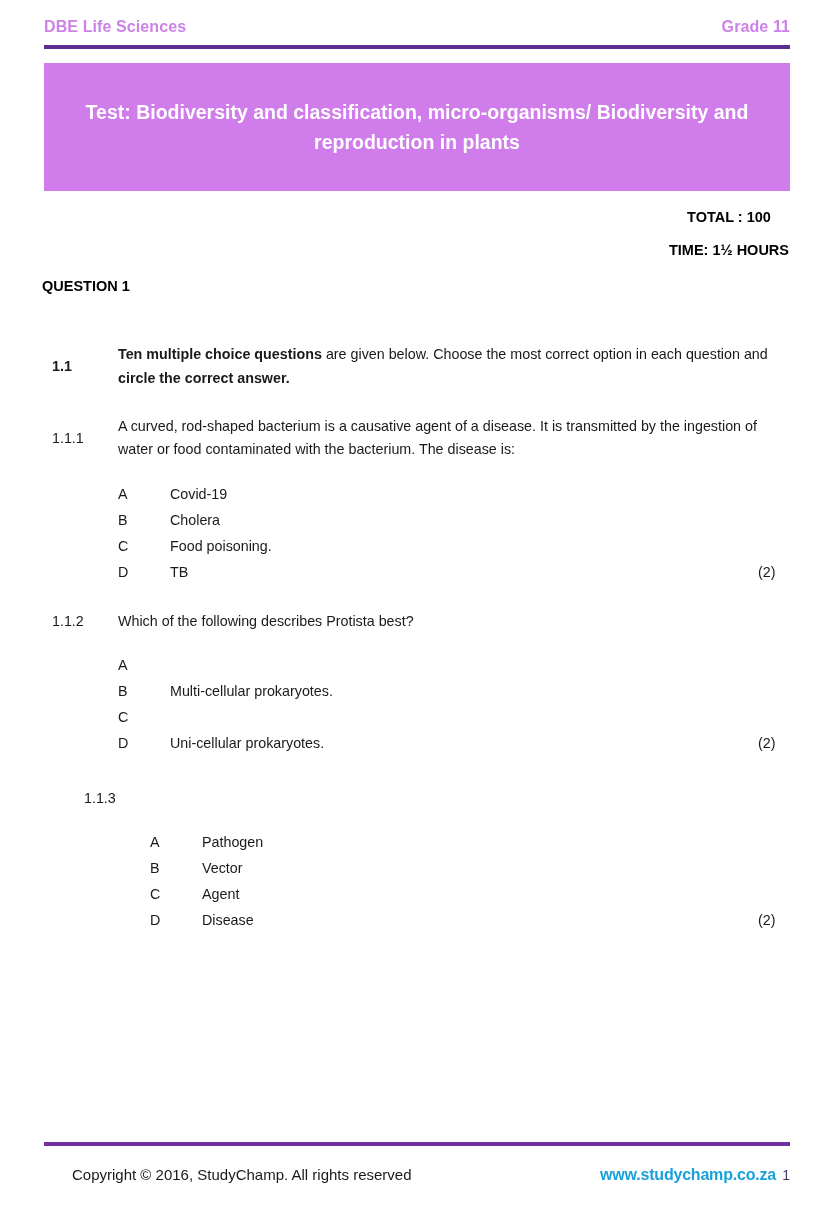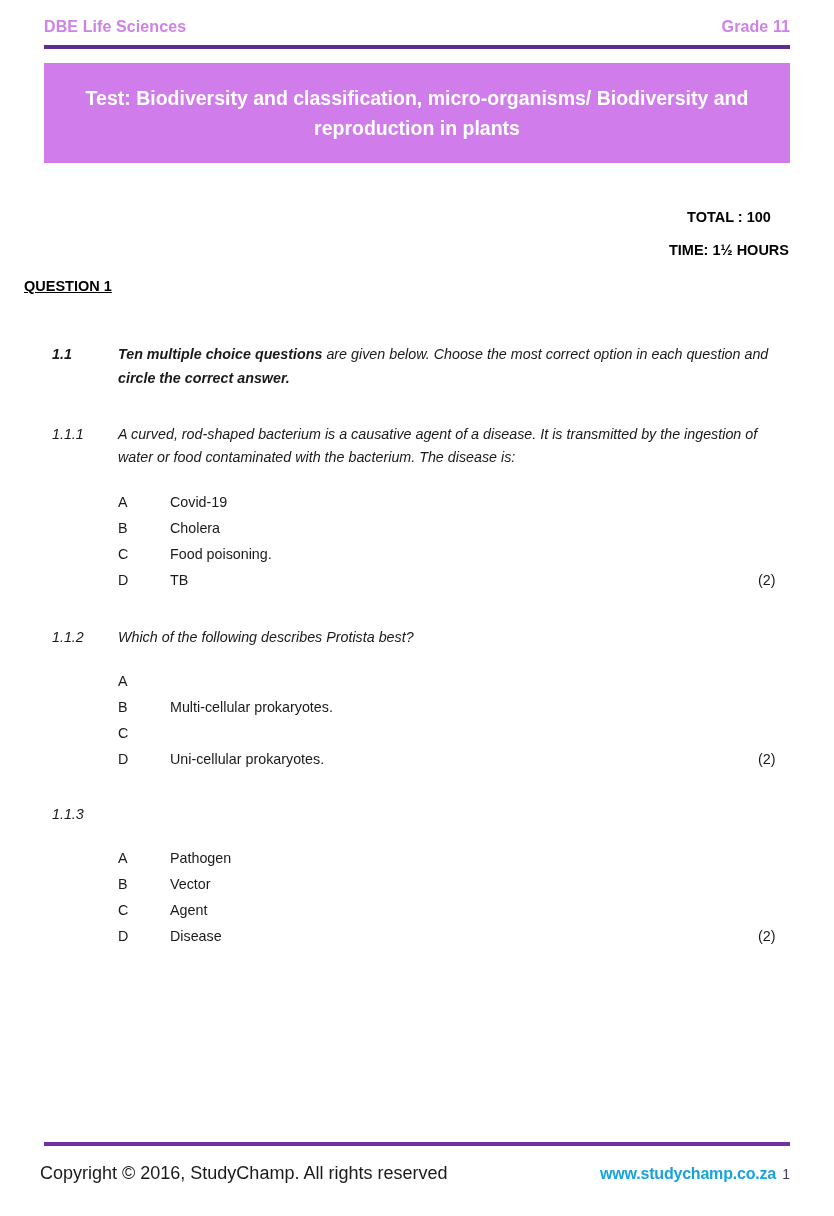--- a/index.html
+++ b/index.html
@@ -48,21 +48,21 @@
     height: 4px;
     background: #5d2d91;
   }
 
   
   .title-banner {
     position: absolute;
     left: 44px;
     right: 44px;
     top: 63px;
-    height: 100px;
+    height: 128px;
     background: #d07ceb;
     display: flex;
     align-items: center;
     justify-content: center;
     box-sizing: border-box;
     padding: 0 24px;
   }
   .title-banner .title-text {
     font-size: 19.5px;
     font-weight: bold;
@@ -89,57 +89,55 @@
 
   
   .body-area {
     position: absolute;
     left: 0;
     right: 0;
     top: 278px;
   }
 
   .section-heading {
-    margin-left: 24px;
+    margin-left: 42px;
     font-size: 14.5px;
     font-weight: bold;
     color: #000000;
     line-height: 1.2;
-    text-decoration: underline;
   }
 
   .qrow {
     display: flex;
-    align-items: flex-start;
+    align-items: center;
     font-size: 14.3px;
     line-height: 1.63;
     color: #1a1a1a;
-    font-style: italic;
   }
 
   .qnum {
     flex: 0 0 auto;
     width: 66px;
     margin-left: 52px;
     font-size: 14.3px;
   }
   .qnum.bold { font-weight: bold; }
 
   .qtext {
     flex: 1 1 auto;
     padding-right: 70px;
   }
   .qtext b { font-weight: bold; }
 
   
   .instruction { margin-top: 48px; }
   .instruction .qtext { padding-right: 56px; }
 
-  .question-block { margin-top: 33px; }
-  .question-block.tight { margin-top: 31px; }
+  .question-block { margin-top: 25px; }
+  .question-block.tight { margin-top: 31px; padding-left: 32px; }
 
   .options {
     margin-top: 19px;
   }
   .opt-row {
     display: flex;
     align-items: baseline;
     font-size: 14.3px;
     line-height: 1.82;
     color: #1a1a1a;
@@ -170,23 +168,24 @@
   }
   .footer {
     position: absolute;
     left: 40px;
     right: 44px;
     bottom: 32px;
     display: flex;
     align-items: baseline;
   }
   .footer .copyright {
-    font-size: 18px;
+    font-size: 15px;
     color: #1a1a1a;
     flex: 0 0 auto;
+    margin-left: 32px;
   }
   .footer .spacer { flex: 1 1 auto; }
   .footer .site-url {
     font-size: 16px;
     font-weight: bold;
     color: #18a2dc;
     letter-spacing: -0.2px;
   }
   .footer .page-num {
     font-size: 14px;

